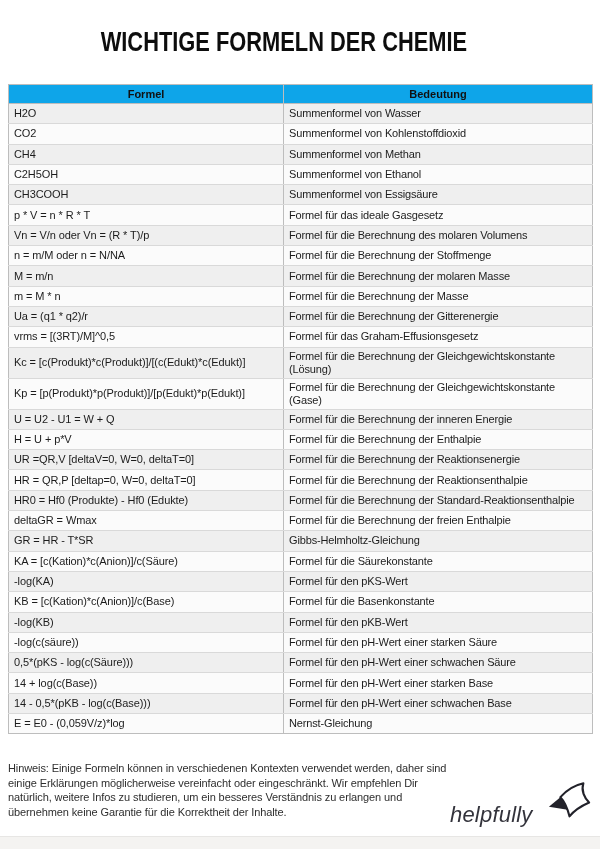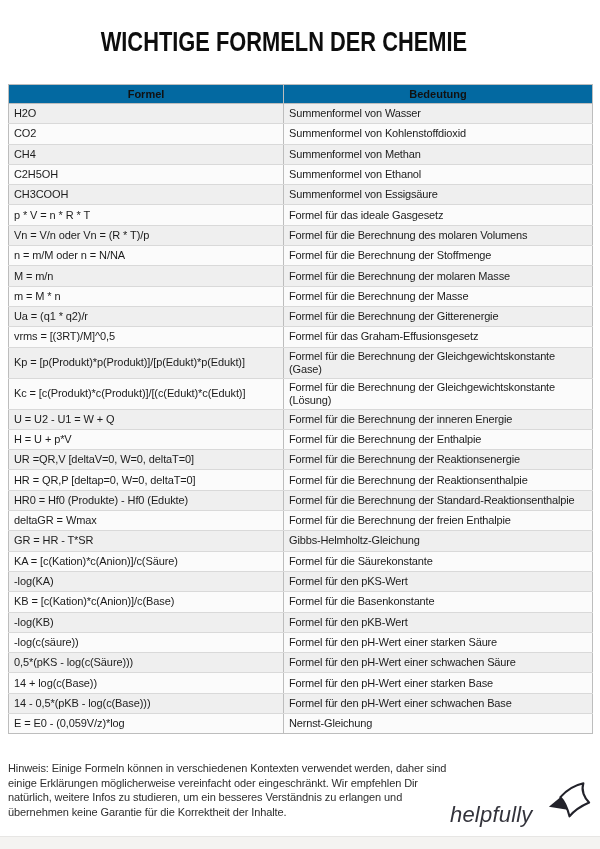--- a/index.html
+++ b/index.html
@@ -15,21 +15,21 @@
     white-space:nowrap; font-family:"Liberation Sans", sans-serif;
   }
   table.formula-table {
     position:absolute; top:84px; left:8px; width:584px;
     border-collapse:collapse; table-layout:fixed;
     font-size:11px; color:#1c1c1c;
   }
   table.formula-table col.c-formel { width:275px; }
   table.formula-table col.c-bedeutung { width:309px; }
   table.formula-table th {
-    border:1px solid #bdbdbd; background:#0369a1;
+    border:1px solid #bdbdbd; background:#0ea5e9;
     font-weight:bold; text-align:center; height:19px; font-size:11px; color:#111;
     padding:2px 4px;
   }
   table.formula-table td {
     border-left:1px solid #bdbdbd; border-right:1px solid #bdbdbd;
     border-top:1px solid #d9d9d9; border-bottom:1px solid #d9d9d9;
     height:20.3px; padding:2px 4px 2px 5px; vertical-align:middle;
     letter-spacing:-0.1px; line-height:13px;
   }
   table.formula-table tr:last-child td { border-bottom:1px solid #bdbdbd; }
@@ -118,27 +118,27 @@
         </tr>
         <tr>
           <td class="f">Ua = (q1 * q2)/r</td>
           <td class="m">Formel für die Berechnung der Gitterenergie</td>
         </tr>
         <tr>
           <td class="f">vrms = [(3RT)/M]^0,5</td>
           <td class="m">Formel für das Graham-Effusionsgesetz</td>
         </tr>
         <tr>
-          <td class="f">Kp = [p(Produkt)*p(Produkt)]/[p(Edukt)*p(Edukt)]</td>
-          <td class="m">Formel für die Berechnung der Gleichgewichtskonstante (Gase)</td>
-        </tr>
-        <tr>
           <td class="f">Kc = [c(Produkt)*c(Produkt)]/[(c(Edukt)*c(Edukt)]</td>
           <td class="m">Formel für die Berechnung der Gleichgewichtskonstante
 (Lösung)</td>
+        </tr>
+        <tr>
+          <td class="f">Kp = [p(Produkt)*p(Produkt)]/[p(Edukt)*p(Edukt)]</td>
+          <td class="m">Formel für die Berechnung der Gleichgewichtskonstante (Gase)</td>
         </tr>
         <tr>
           <td class="f">U = U2 - U1 = W + Q</td>
           <td class="m">Formel für die Berechnung der inneren Energie</td>
         </tr>
         <tr>
           <td class="f">H = U + p*V</td>
           <td class="m">Formel für die Berechnung der Enthalpie</td>
         </tr>
         <tr>

